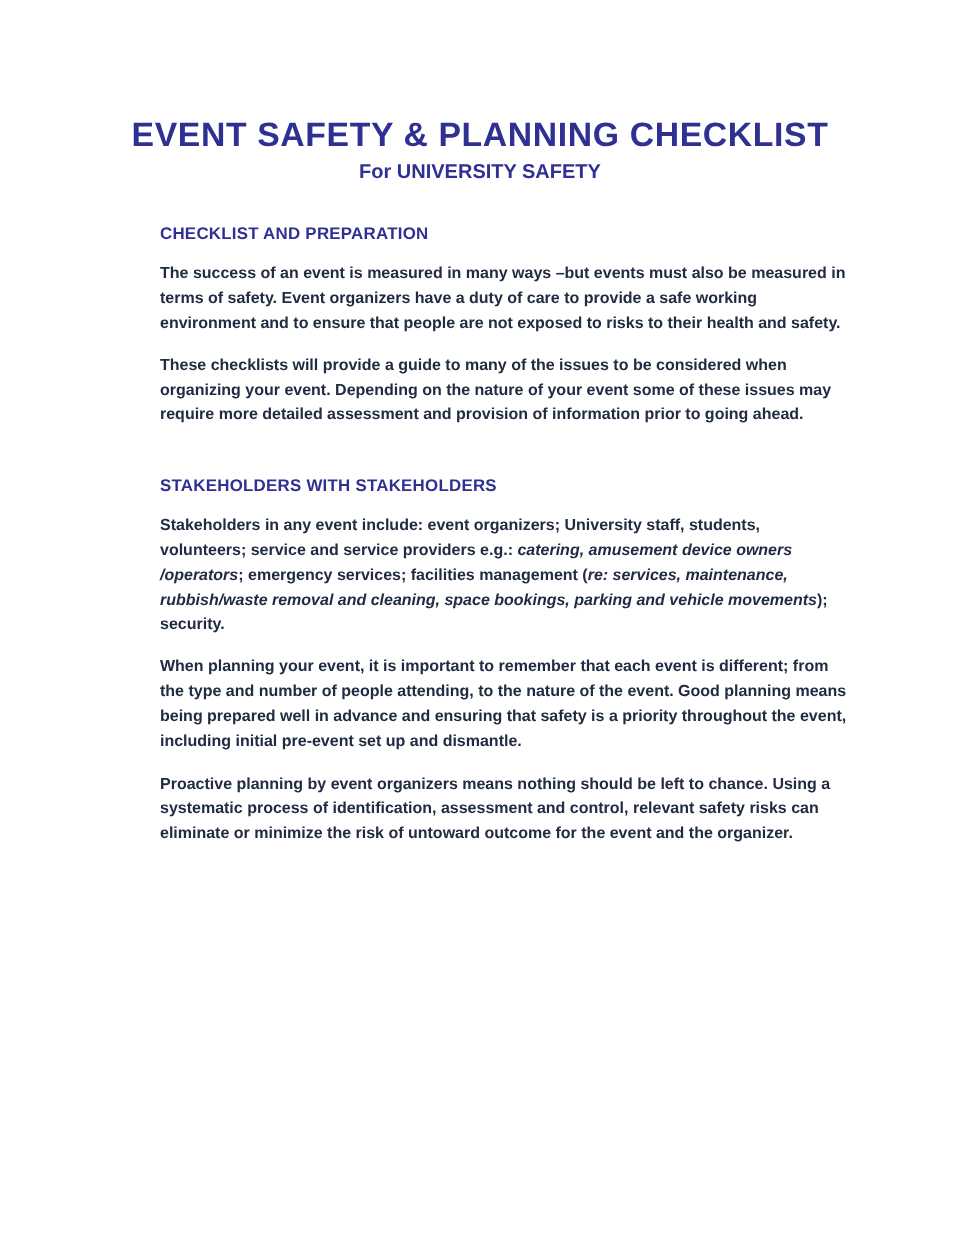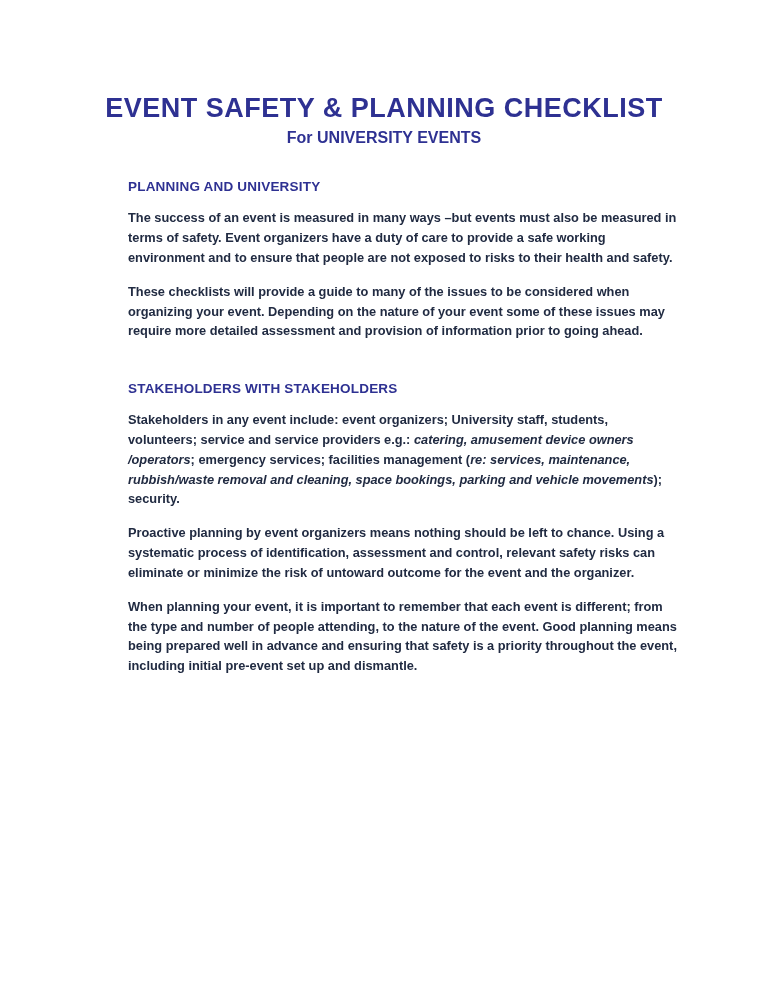--- a/index.html
+++ b/index.html
@@ -60,31 +60,31 @@
     font-style: italic;
   }
 </style>
 </head>
 <body>
 
 <div class="page" style="--accent: #2e3192; --bodycolor: #212b42;">
 
   <h1 class="doc-title">EVENT SAFETY &amp; PLANNING CHECKLIST</h1>
 
-  <h2 class="doc-subtitle">For UNIVERSITY EVENTS</h2>
+  <h2 class="doc-subtitle">For UNIVERSITY SAFETY</h2>
 
   <div class="content">
 
     <div class="section">
-      <h3 class="section-heading">PLANNING AND UNIVERSITY</h3>
+      <h3 class="section-heading">CHECKLIST AND PREPARATION</h3>
       <p><span>The success of an event is measured in many ways –but events must also be measured in terms of safety.  Event organizers have a duty of care to provide a safe working environment and to ensure that people are not exposed to risks to their health and safety.</span></p>
       <p><span>These checklists will provide a guide to many of the issues to be considered when organizing your event. Depending on the nature of your event some of these issues may require more detailed assessment and provision of information prior to going ahead.</span></p>
     </div>
 
     <div class="section">
       <h3 class="section-heading">STAKEHOLDERS WITH STAKEHOLDERS</h3>
       <p><span>Stakeholders in any event include: event organizers; University staff, students, volunteers; service and service providers e.g.: </span><span class="em">catering, amusement device owners /operators</span><span>; emergency services; facilities management (</span><span class="em">re: services, maintenance, rubbish/waste removal and cleaning, space bookings, parking and vehicle movements</span><span>); security.</span></p>
+      <p><span>When planning your event, it is important to remember that each event is different; from the type and number of people attending, to the nature of the event.  Good planning means being prepared well in advance and ensuring that safety is a priority throughout the event, including initial pre-event set up and dismantle.</span></p>
       <p><span>Proactive planning by event organizers means nothing should be left to chance. Using a systematic process of identification, assessment and control, relevant safety risks can eliminate or minimize the risk of untoward outcome for the event and the organizer.</span></p>
-      <p><span>When planning your event, it is important to remember that each event is different; from the type and number of people attending, to the nature of the event.  Good planning means being prepared well in advance and ensuring that safety is a priority throughout the event, including initial pre-event set up and dismantle.</span></p>
     </div>
 
   </div>
 </div>
 
 </body></html>

